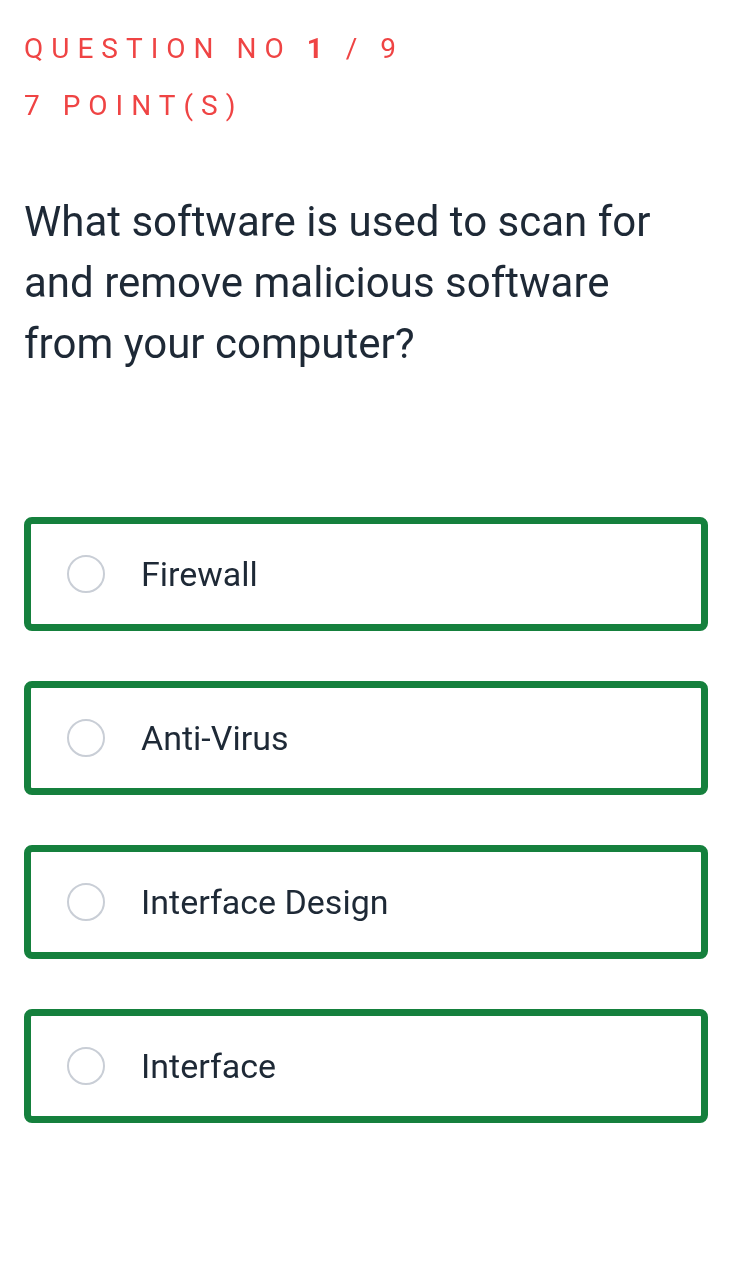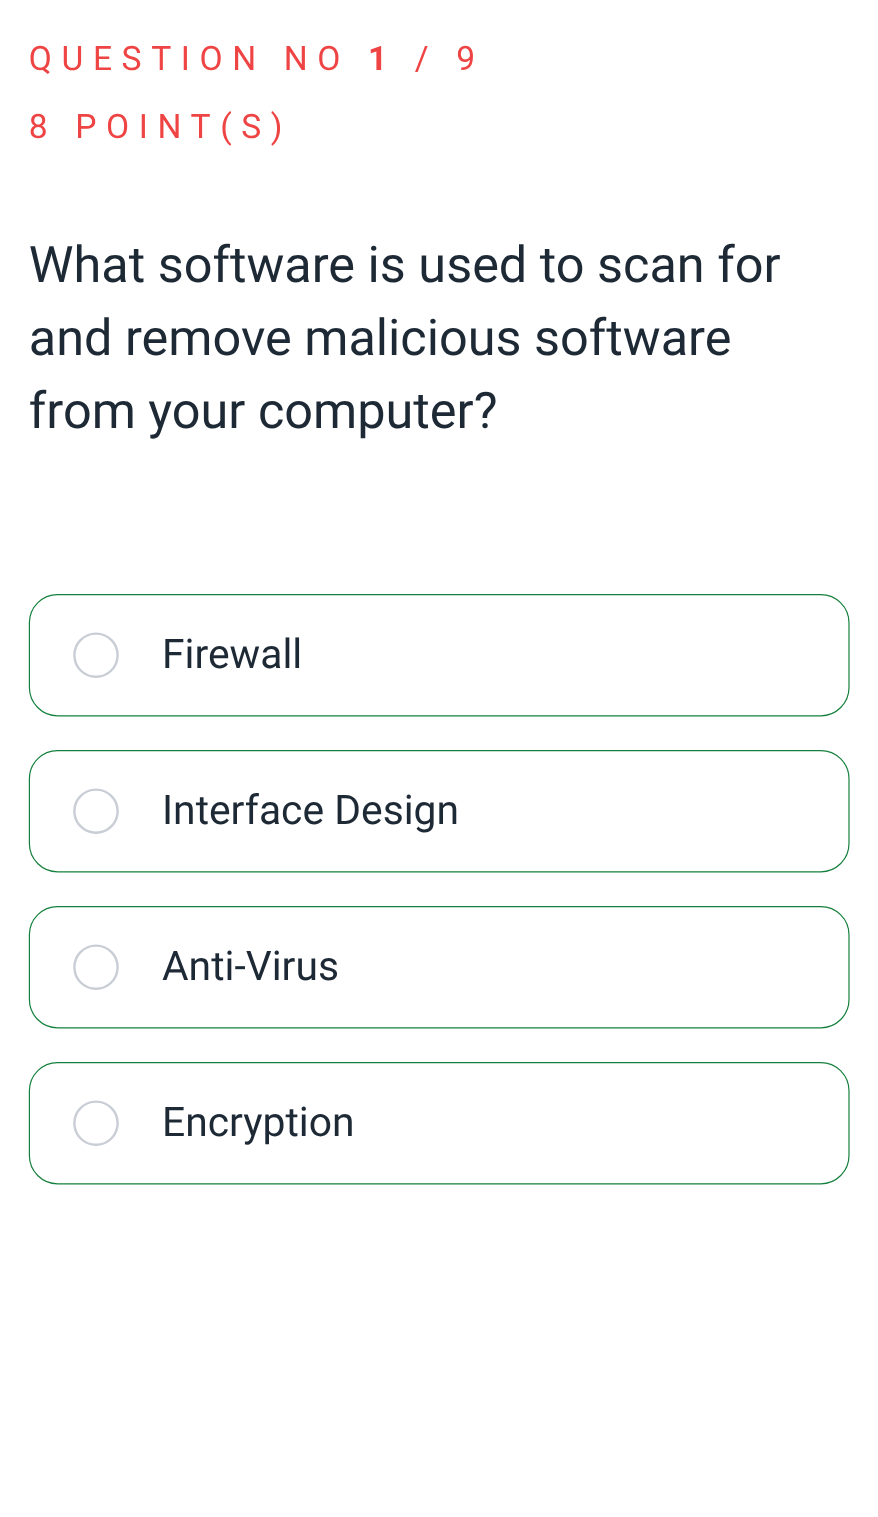--- a/index.html
+++ b/index.html
@@ -35,25 +35,26 @@
       margin-bottom: 120px;
     }
     .options {
       display: flex;
       flex-direction: column;
       gap: 28px;
     }
     .option {
       display: flex;
       align-items: center;
-      border: 1px solid #15803d;
-      border-radius: 24px;
+      border: 7px solid #15803d;
+      border-radius: 8px;
       padding: 30px 36px;
       cursor: pointer;
       background: #ffffff;
+      margin-top: 22px;
     }
     .radio {
       width: 38px;
       height: 38px;
       border: 2px solid #c9ced6;
       border-radius: 50%;
       flex-shrink: 0;
       margin-right: 36px;
     }
     .option-label {
@@ -62,34 +63,34 @@
       font-weight: 400;
     }
   </style>
 </head>
 <body>
 
 <div class="meta-line">
   <span>QUESTION NO </span><span class="bold">1</span><span> / </span><span>9</span>
 </div>
 
-<div class="meta-line">8 POINT(S)</div>
+<div class="meta-line">7 POINT(S)</div>
 
 <div class="question-text">What software is used to scan for and remove malicious software from your computer?</div>
 
 <div class="options">
   <div class="option">
     <span class="radio"></span>
     <span class="option-label">Firewall</span>
   </div>
   <div class="option">
     <span class="radio"></span>
+    <span class="option-label">Anti-Virus</span>
+  </div>
+  <div class="option">
+    <span class="radio"></span>
     <span class="option-label">Interface Design</span>
   </div>
   <div class="option">
     <span class="radio"></span>
-    <span class="option-label">Anti-Virus</span>
-  </div>
-  <div class="option">
-    <span class="radio"></span>
-    <span class="option-label">Encryption</span>
+    <span class="option-label">Interface</span>
   </div>
 </div>
 
 </body></html>

